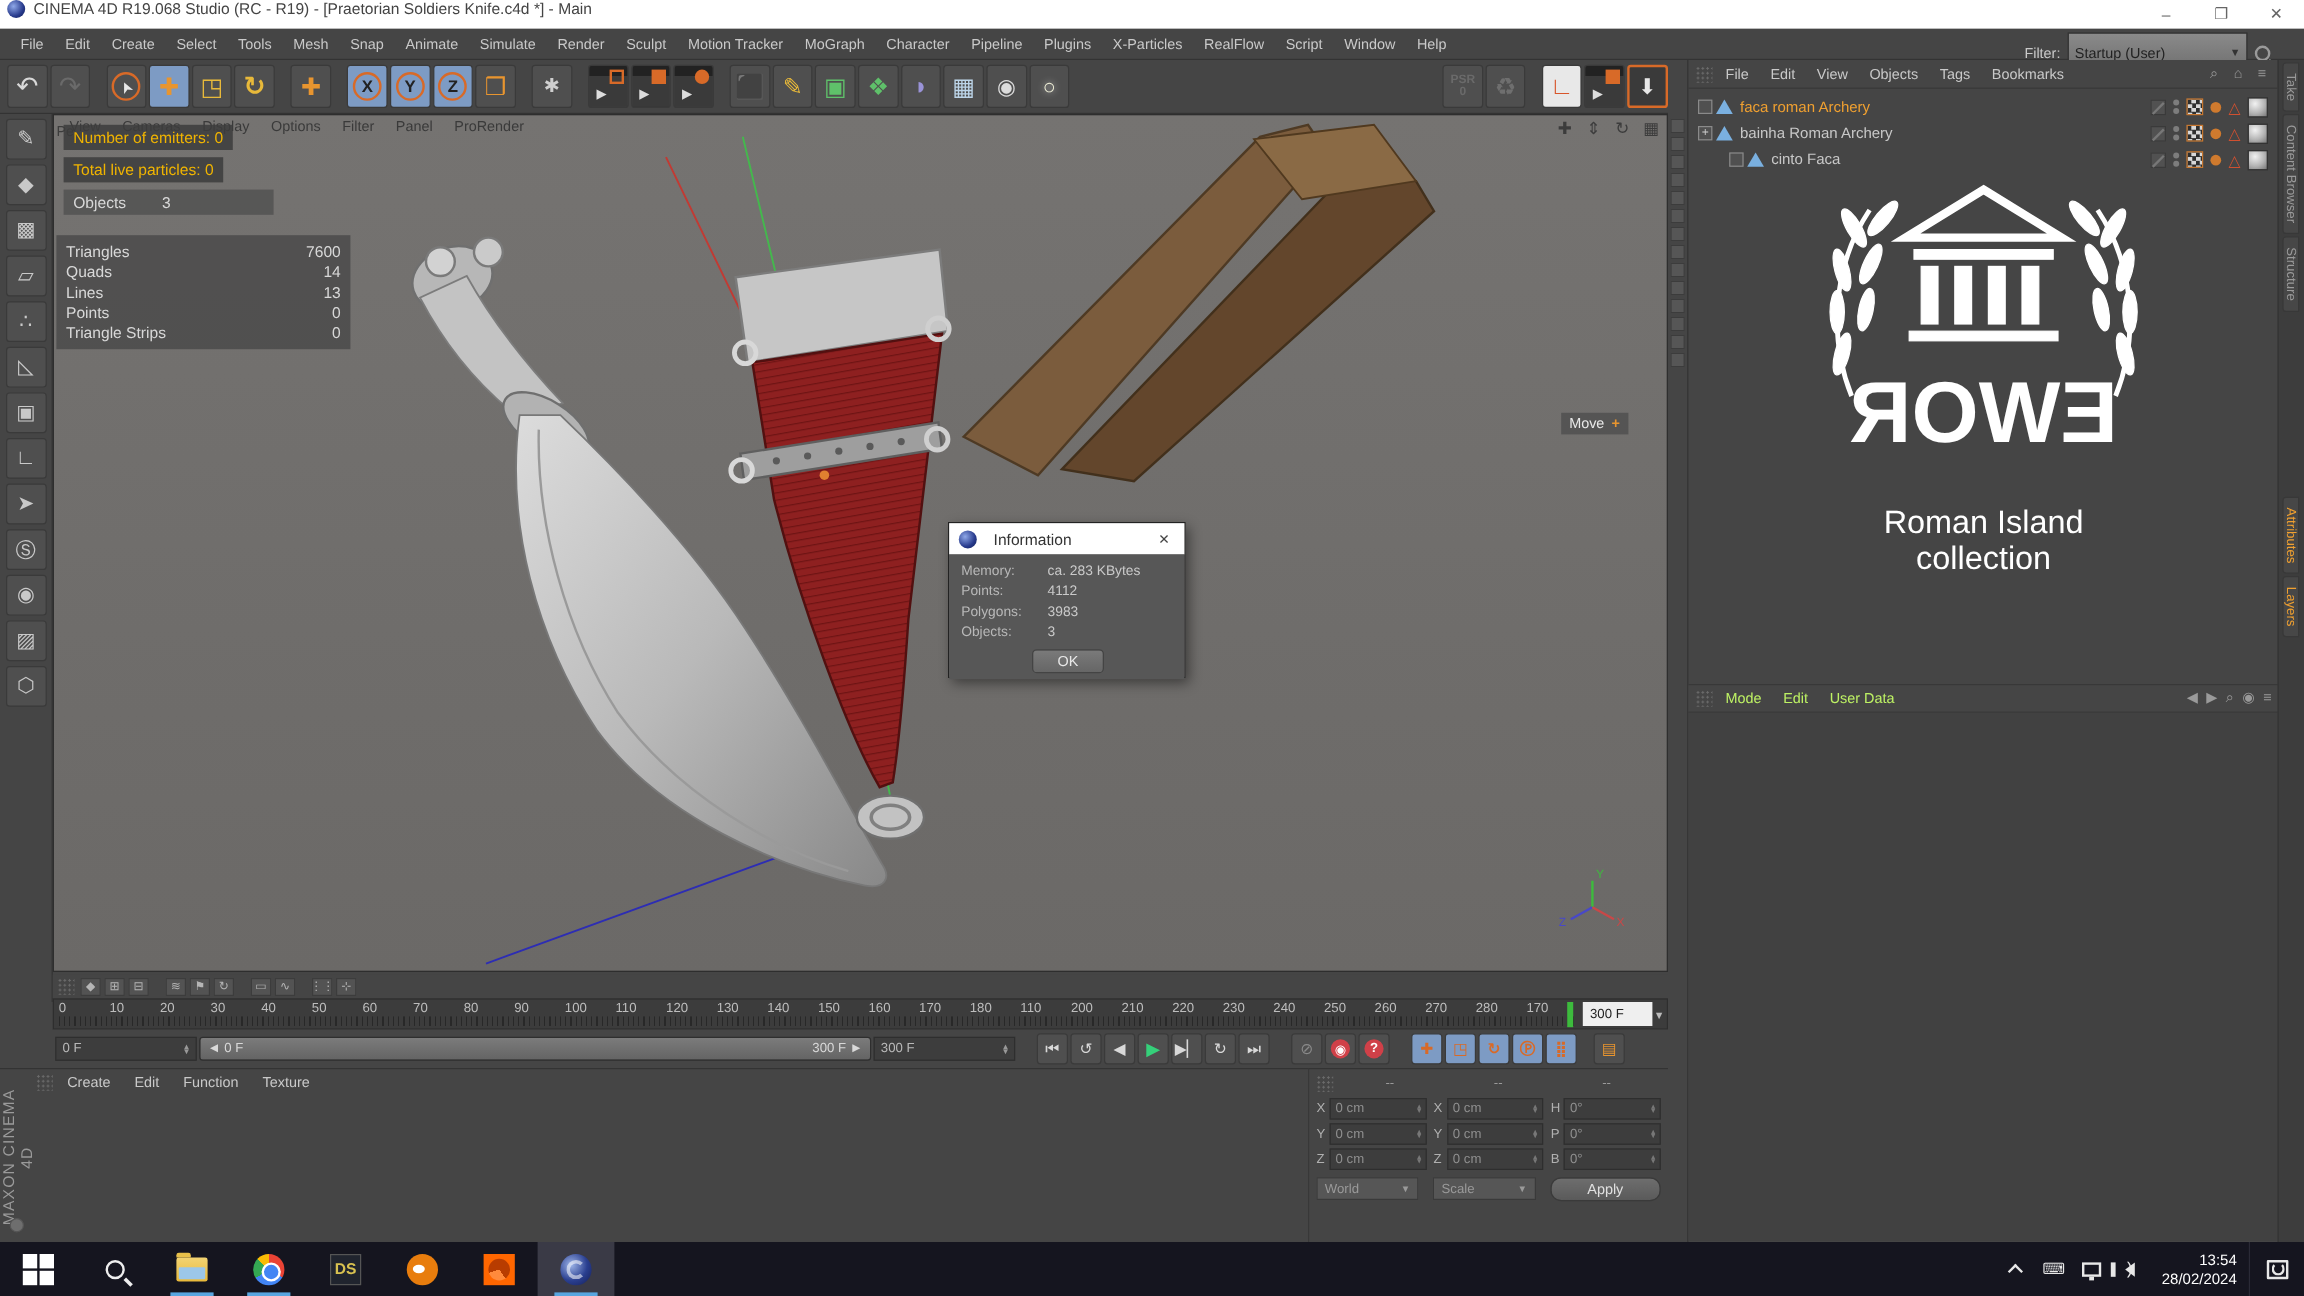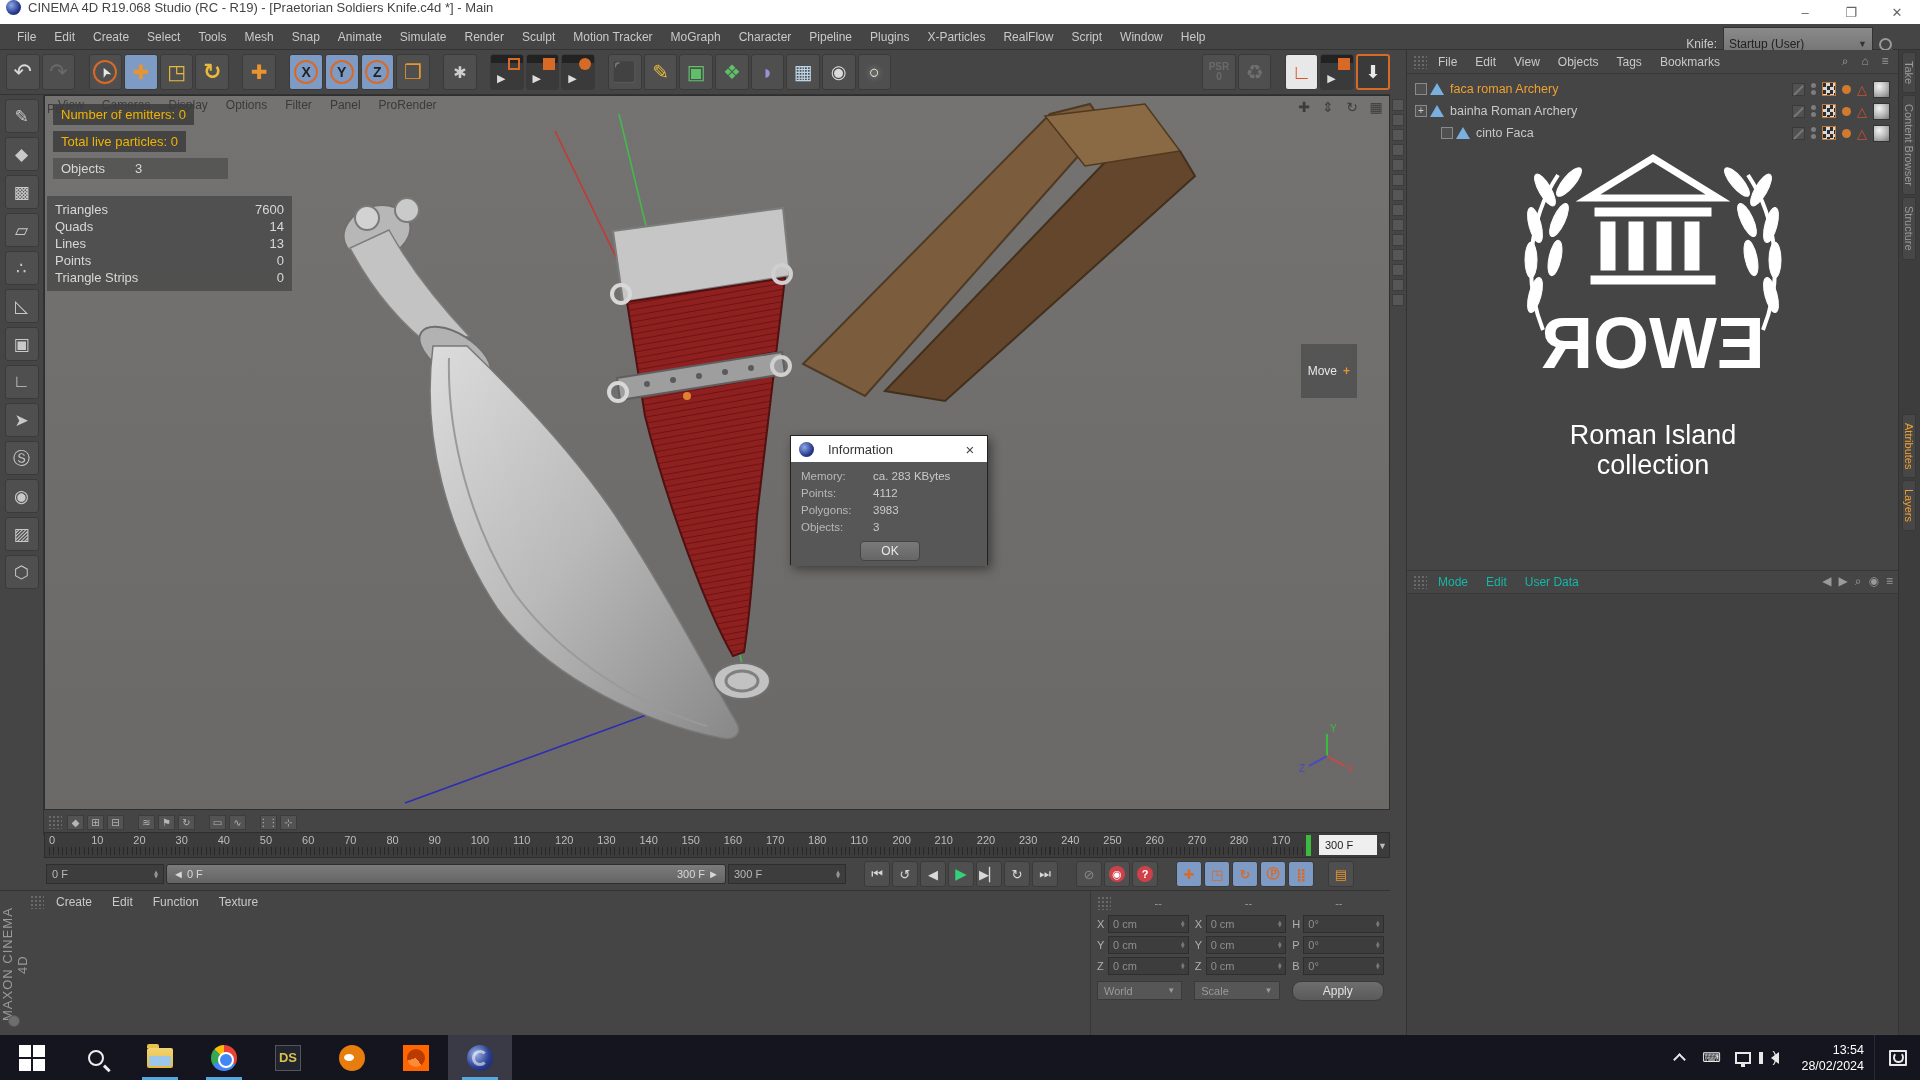--- a/index.html
+++ b/index.html
@@ -70,21 +70,21 @@
   .vpnav{position:absolute;right:4px;top:2px;display:flex;gap:6px;z-index:6;}
   .vpnav .nv{width:18px;height:18px;color:#3c3c3c;font-size:14px;display:flex;align-items:center;justify-content:center;}
   .overlay-emitters{position:absolute;left:8px;top:8px;z-index:4;}
   .cam-label{position:absolute;left:2px;top:6px;color:#3c3c3c;font-size:12px;width:14px;overflow:hidden;white-space:nowrap;z-index:3;}
   .ybox{background:rgba(60,60,60,.85);color:#f0b400;font-size:13px;padding:3px 8px;margin-bottom:6px;width:fit-content;}
   .objline{background:rgba(75,75,75,.7);color:#d8d8d8;font-size:13px;padding:3px 8px;width:175px;display:flex;}
   .objline .v{margin-left:30px;}
   .statbox{position:absolute;left:2px;top:100px;background:rgba(70,70,70,.75);color:#d8d8d8;font-size:13px;padding:5px 8px;width:245px;z-index:4;}
   .statrow{display:flex;justify-content:space-between;line-height:17px;}
   .statrow .sl{}
-  .movehint{position:absolute;right:32px;top:248px;background:rgba(80,80,80,.85);color:#e8e8e8;font-size:12px;padding:20px 7px;z-index:4;display:flex;gap:6px;align-items:center;}
+  .movehint{position:absolute;right:32px;top:248px;background:rgba(80,80,80,.85);color:#e8e8e8;font-size:12px;padding:2px 7px;z-index:4;display:flex;gap:6px;align-items:center;}
   .movehint .plus{color:#e8952f;font-weight:bold;}
 
   
   .dialog{position:absolute;left:790px;top:435px;width:198px;height:130px;z-index:20;border:1px solid #222;box-shadow:3px 4px 10px rgba(0,0,0,.45);}
   .dlg-title{height:26px;background:#ffffff;display:flex;align-items:center;padding:0 8px;gap:7px;}
   .dlg-title .t{font-size:13px;color:#333;flex:1;}
   .dlg-close{font-size:15px;color:#444;width:18px;text-align:center;}
   .dlg-body{height:104px;background:#575757;padding:6px 10px 0 10px;position:relative;}
   .dlg-row{display:flex;font-size:11.5px;line-height:17px;}
   .dlg-row .l{width:72px;color:#b8b8b8;}
@@ -119,21 +119,21 @@
   .otri{color:#d05030;font-size:13px;line-height:13px;}
   .mthumb{width:17px;height:17px;border:1px solid #333;background:radial-gradient(circle at 35% 30%,#f2f2f2,#b5b5b5 55%,#777);}
 
   
   .logoarea{position:absolute;left:0;top:90px;width:492px;height:430px;display:flex;flex-direction:column;align-items:center;color:#fff;}
   .logotext{font-family:"Liberation Serif","DejaVu Serif",serif;font-size:27px;line-height:30px;text-align:center;color:#fff;}
 
   
   .am{position:absolute;left:0;top:520px;width:492px;}
   .am-menu{height:24px;display:flex;align-items:center;border-top:1px solid #383838;border-bottom:1px solid #383838;padding-left:6px;background:#454545;}
-  .am-menu .mitem{color:#14b8a6;font-size:12px;padding:0 9px;}
+  .am-menu .mitem{color:#bef264;font-size:12px;padding:0 9px;}
   .am-icons{position:absolute;right:6px;top:4px;display:flex;gap:7px;}
   .am-icons .oi{color:#9a9a9a;font-size:12px;}
   .am-body{height:440px;background:#414141;}
 
   
   .rtabs{position:absolute;left:1898px;top:50px;width:22px;height:985px;background:#3d3d3d;border-left:1px solid #333;}
   .rtab{writing-mode:vertical-rl;color:#9a9a9a;font-size:11px;padding:8px 0;margin:2px 3px;background:#474747;border:1px solid #383838;border-radius:3px 0 0 3px;}
   .rtab.hl{color:#f0a030;}
 
   
@@ -273,21 +273,21 @@
 
       <div class="mitem">RealFlow</div>
 
       <div class="mitem">Script</div>
 
       <div class="mitem">Window</div>
 
       <div class="mitem">Help</div>
 
     <div class="layoutwrap">
-      <span class="layoutlabel">Knife:</span>
+      <span class="layoutlabel">Filter:</span>
       <div class="layoutselect">
         <span>Startup (User)</span>
           <span class="arrow">▼</span>
       </div>
       <div class="magicon"></div>
     </div>
   </div>
 
   <div class="toolbar">
     <div class="tb i-undo"></div>

